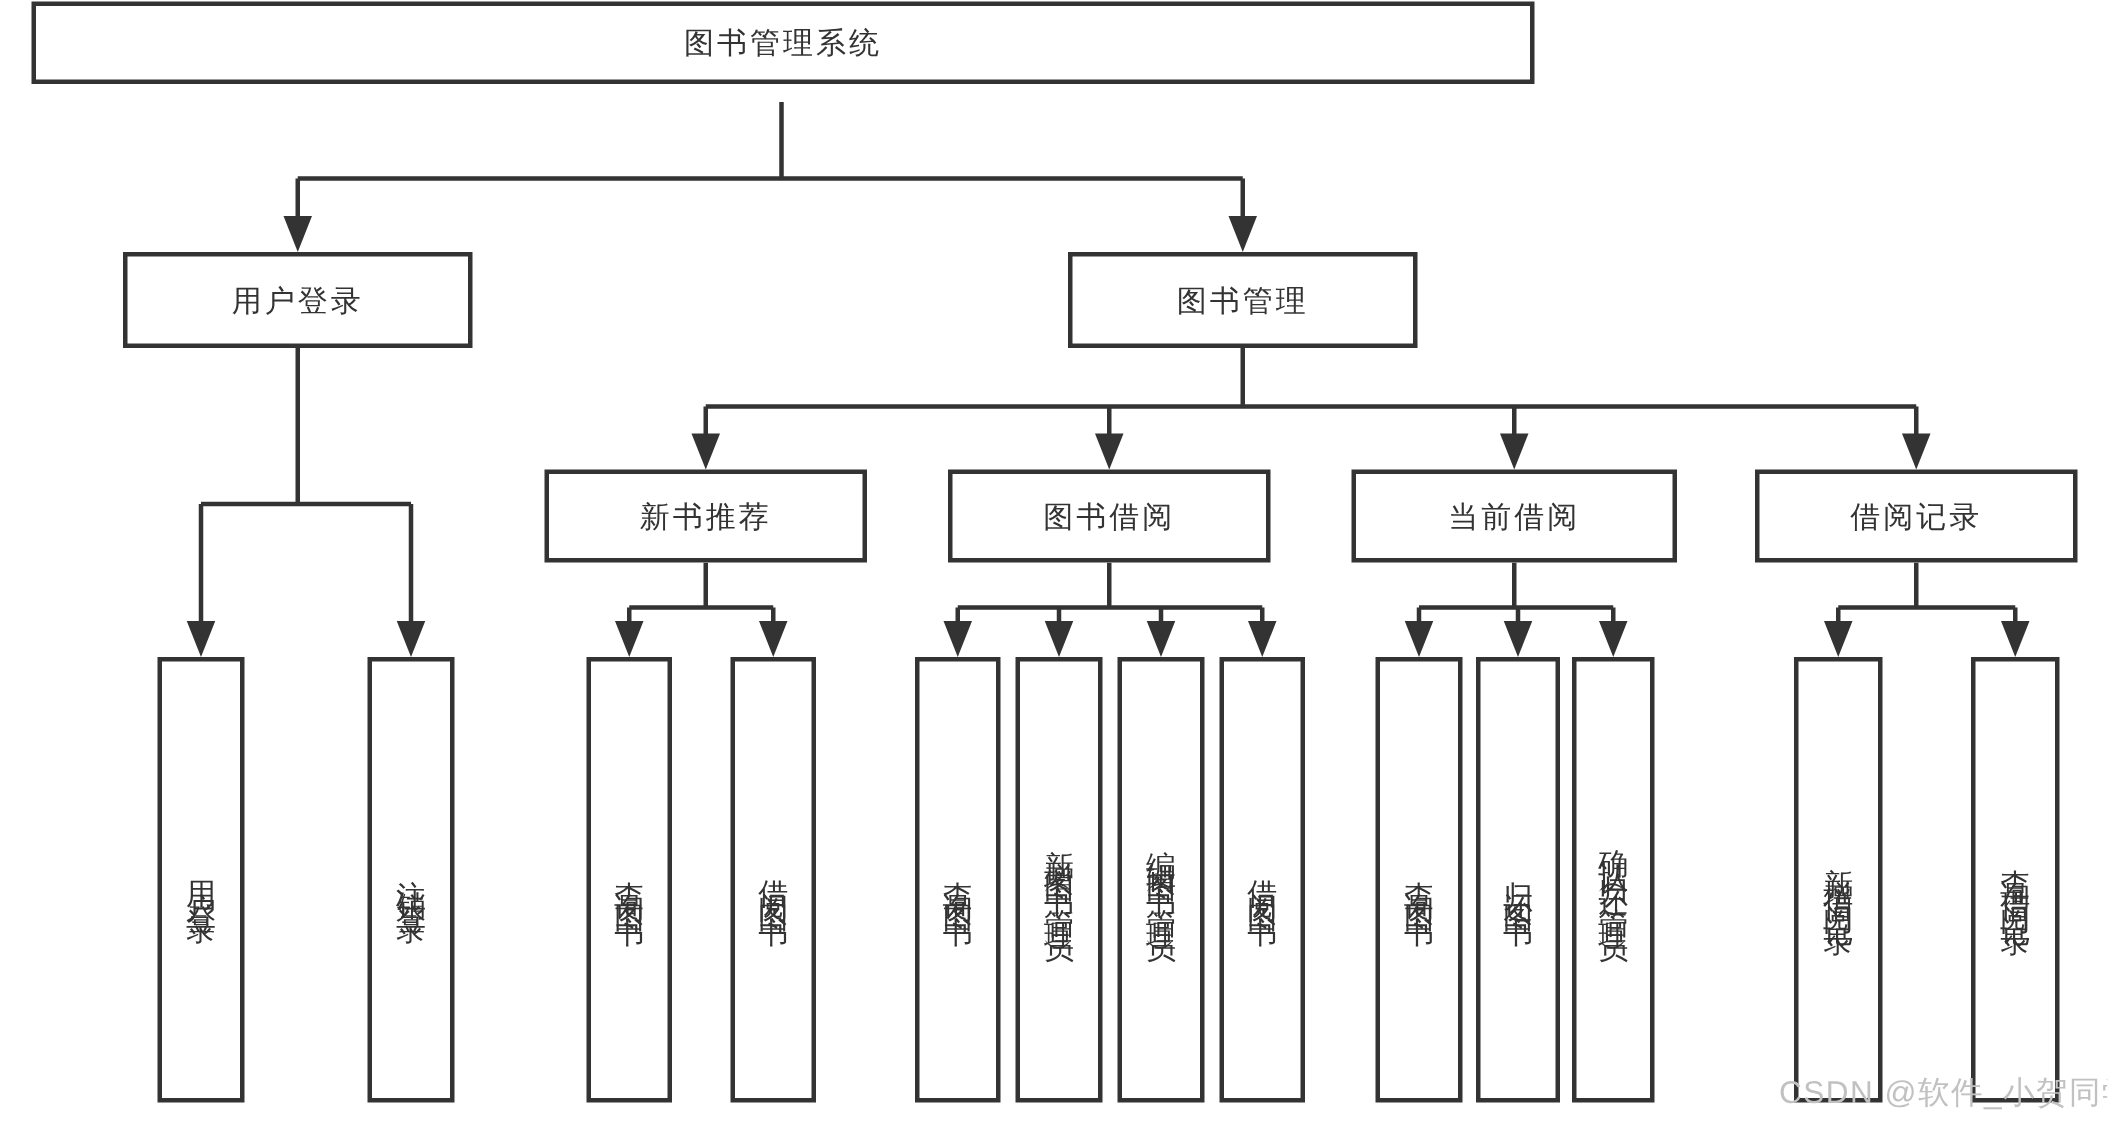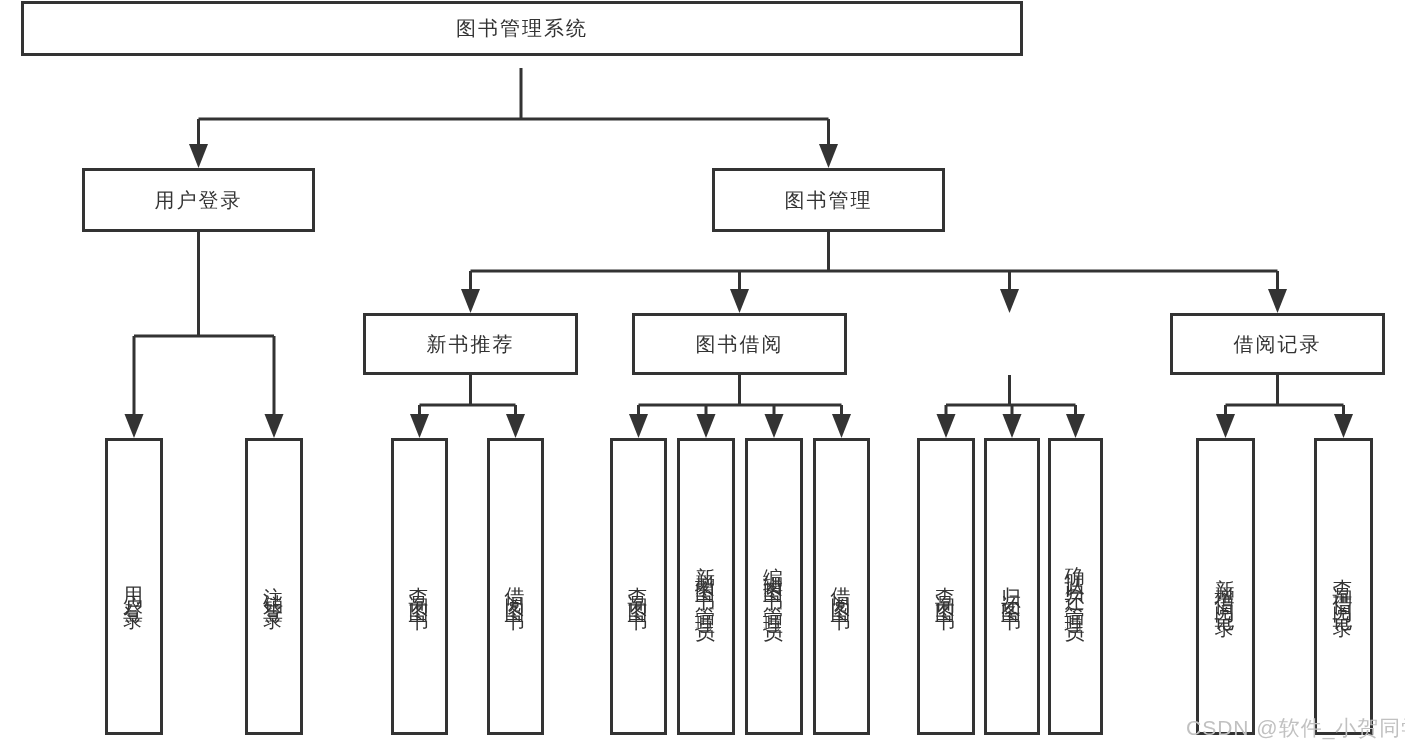--- a/index.html
+++ b/index.html
@@ -131,20 +131,21 @@
     <use href="#ah" transform="translate(1343.5,438)"></use>
   </svg>
 
   <div class="box n-root">图书管理系统</div>
 
   <div class="box n-ulogin">用户登录</div>
   <div class="box n-bmgmt">图书管理</div>
 
   <div class="box n-newrec">新书推荐</div>
   <div class="box n-bborr">图书借阅</div>
+  <div class="box n-curr">当前借阅</div>
   <div class="box n-recs">借阅记录</div>
 
   <div class="box vbox n-ul1">用户登录</div>
   <div class="box vbox n-ul2">注销登录</div>
 
   <div class="box vbox n-nb1">查询图书</div>
   <div class="box vbox n-nb2">借阅图书</div>
 
   <div class="box vbox n-bb1">查询图书</div>
   <div class="box vbox n-bb2">新增图书（管理员）</div>

